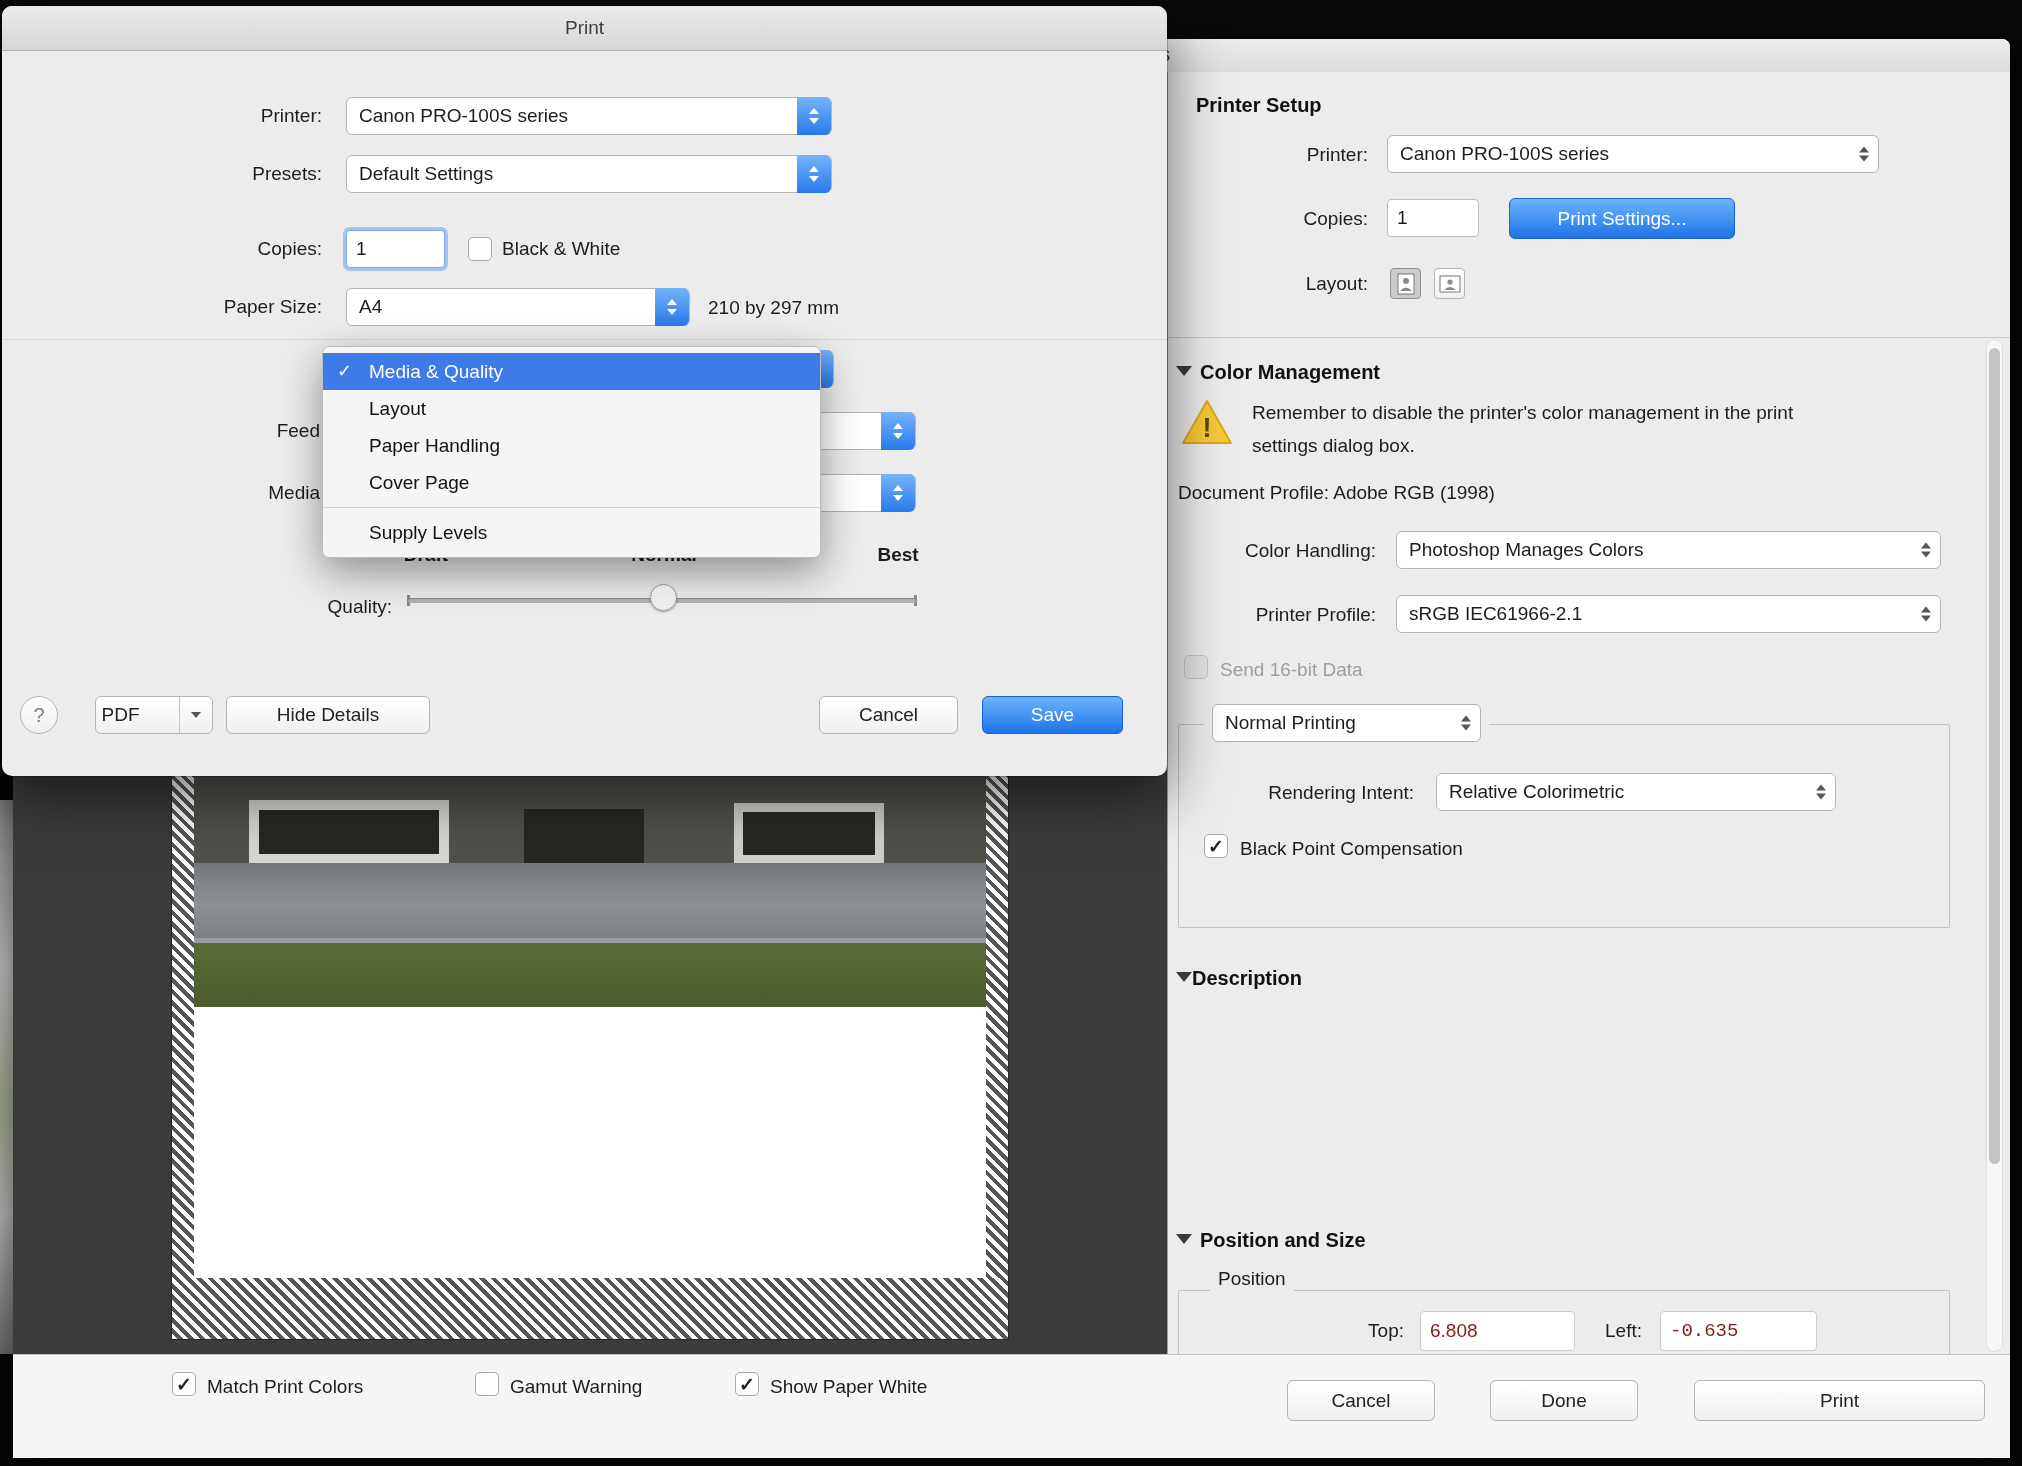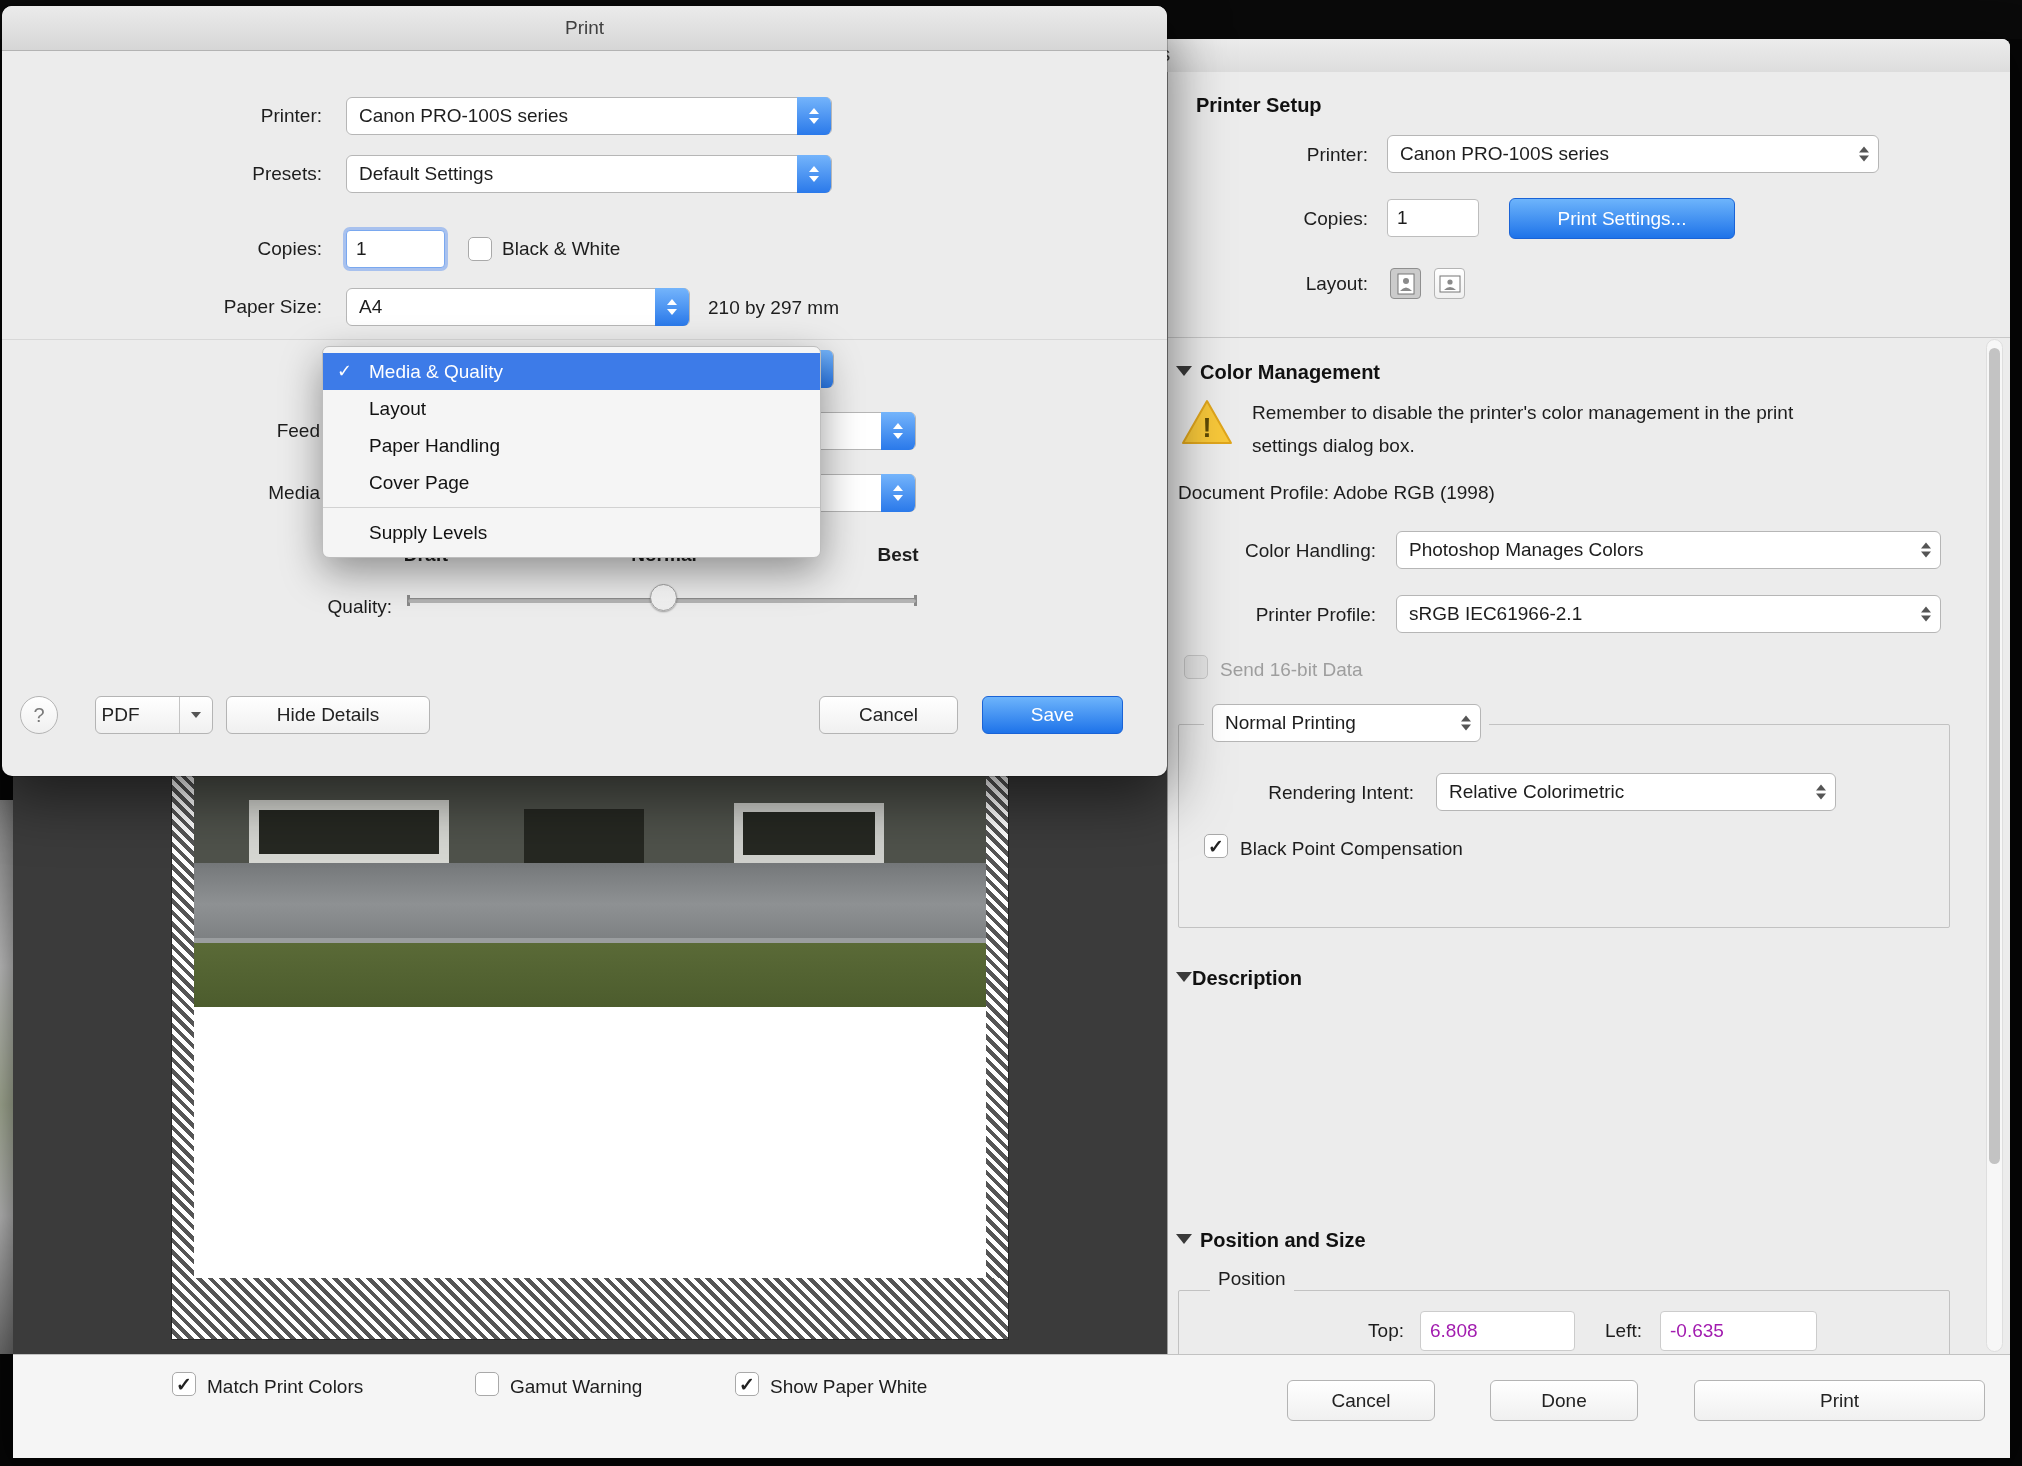--- a/index.html
+++ b/index.html
@@ -28,21 +28,21 @@
   .gd{width:0;height:0;border-left:5px solid transparent;border-right:5px solid transparent;border-top:6px solid #555;}
   
   .chk{position:absolute;width:24px;height:24px;background:#fff;border:1px solid #a9a9a9;border-radius:5px;
        box-sizing:border-box;display:flex;align-items:center;justify-content:center;
        font-size:19px;font-weight:bold;color:#222;}
   .chk.dis{background:#e4e4e4;border-color:#c7c7c7;}
   
   input.fld{position:absolute;box-sizing:border-box;background:#fff;border:1px solid #bdbdbd;border-radius:4px;
             padding:0 9px;font-family:"Liberation Sans",sans-serif;font-size:19px;color:#1d1d1d;}
   input.focus{border-color:#7aa8ef;box-shadow:0 0 0 3px rgba(100,150,240,.5);}
-  input.dim{color:#a21caf;border-color:#cccccc;}
+  input.dim{color:#7f1d1d;border-color:#cccccc;}
   
   .popup{position:absolute;background:#f5f5f5;border:1px solid #bdbdbd;border-radius:7px;
          box-shadow:0 14px 40px rgba(0,0,0,.4);padding:6px 0;box-sizing:border-box;}
   .mi{position:relative;height:37px;line-height:37px;font-size:19px;color:#111;padding-left:46px;}
   .mi.sel{background:#3d7be8;color:#fff;}
   .mi .ck{position:absolute;left:14px;top:0;width:24px;font-size:18px;}
   .popup .sep{height:1px;background:#d2d2d2;margin:6px 0;}
   
   .dtri{position:absolute;width:0;height:0;border-left:8px solid transparent;border-right:8px solid transparent;
         border-top:10px solid #3a3a3a;}
@@ -182,21 +182,21 @@
 
       <div class="dtri" style="left:8px;top:1162px;"></div>
       <div class="shead" style="left:32px;top:1157px;">Position and Size</div>
 
       <div class="abs" style="left:10px;top:1218px;width:772px;height:100px;border:1px solid #c2c2c2;border-radius:2px;box-sizing:border-box;"></div>
       <div class="lbl" style="left:42px;top:1194px;background:#ececec;padding:0 8px;">Position</div>
 
       <div class="lbl rlbl" style="left:140px;width:96px;top:1246px;">Top:</div>
       <input class="fld dim" style="left: 252px; top: 1239px; width: 155px; height: 40px;" value="6.808">
       <div class="lbl rlbl" style="left:378px;width:96px;top:1246px;">Left:</div>
-      <input class="fld dim" style="left: 492px; top: 1239px; width: 157px; height: 40px;" value="-0.635">
+      <input class="fld dim" style="left: 492px; top: 1239px; width: 157px; height: 40px; font-family: Liberation Mono, monospace;" value="-0.635">
 
       <div class="abs" style="right:7px;top:267px;bottom:2px;width:17px;background:#f7f7f7;border:1px solid #dedede;border-radius:9px;box-sizing:border-box;">
         <div class="abs" style="left:2px;top:8px;width:11px;height:816px;background:#c3c3c3;border-radius:6px;"></div>
       </div>
     </div>
 
     <div class="abs" style="left:0;top:1315px;width:1997px;height:104px;background:#f5f5f5;border-top:1px solid #c2c2c2;box-sizing:border-box;">
 
       <div class="chk" style="left:159px;top:17px;">
         <span>✓</span>

